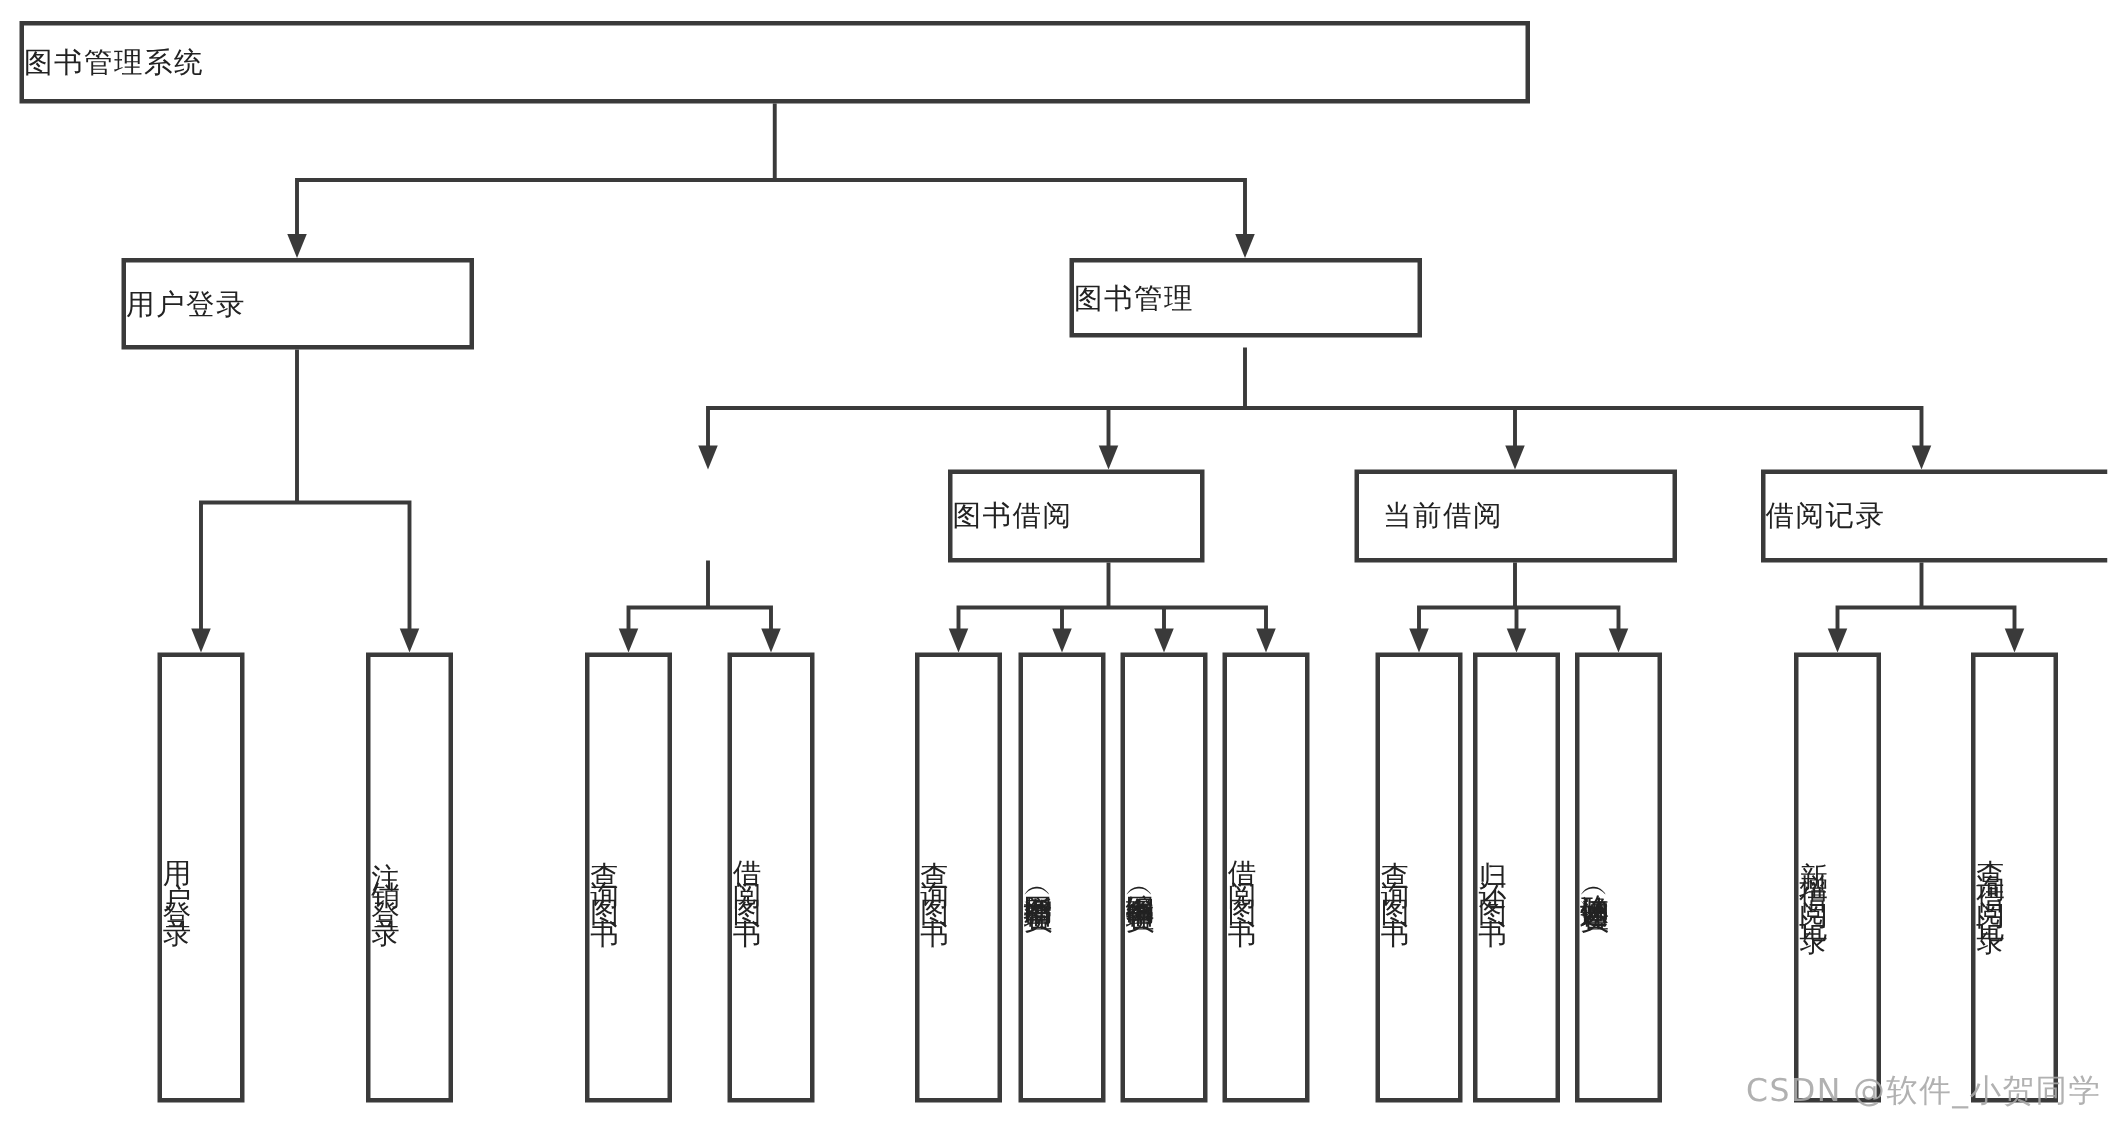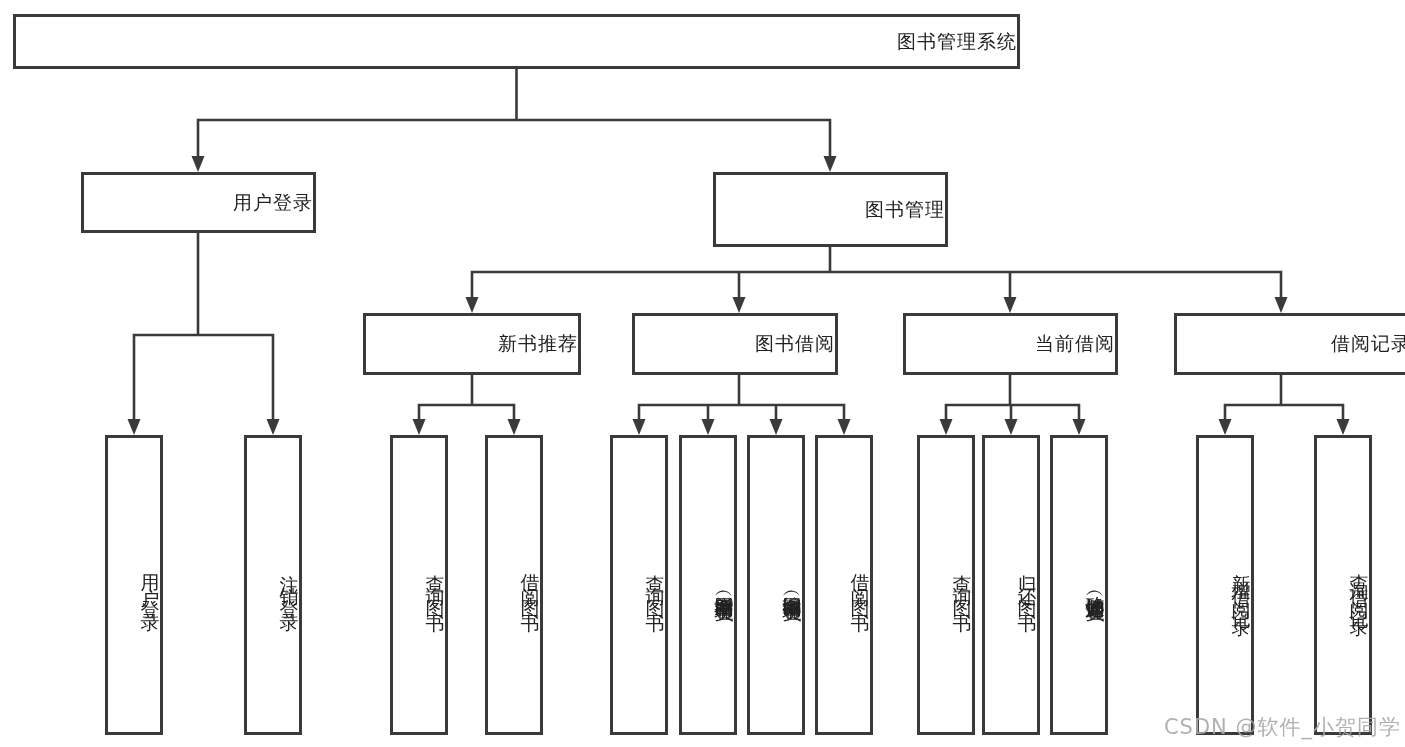--- a/index.html
+++ b/index.html
@@ -16,21 +16,21 @@
     left: 0; top: 0;
     width: 1405px; height: 747px;
   }
   .box {
     position: absolute;
     box-sizing: border-box;
     border: 3px solid #3a3a3a;
     background: #ffffff;
     display: flex;
     align-items: center;
-    justify-content: flex-end;
+    justify-content: flex-start;
     color: #222222;
   }
   .hlabel {
     font-size: 19px;
     letter-spacing: 1px;
     white-space: nowrap;
   }
   .leaf .vlabel {
     writing-mode: vertical-rl;
     text-orientation: mixed;
@@ -88,28 +88,25 @@
     </g>
   </svg>
 
   <div class="box" style="left:13px; top:14px; width:1007px; height:55px;">
     <span class="hlabel">图书管理系统</span>
   </div>
 
   <div class="box" style="left:81px; top:172px; width:235px; height:61px;">
     <span class="hlabel">用户登录</span>
   </div>
-  <div class="box" style="left:713px; top:172px; width:235px; height:75px;">
+  <div class="box" style="left:713px; top:172px; width:235px; height:53px;">
     <span class="hlabel">图书管理</span>
   </div>
 
-  <div class="box" style="left:363px; top:313px; width:218px; height:62px;">
-    <span class="hlabel">新书推荐</span>
-  </div>
-  <div class="box" style="left:632px; top:313px; width:206px; height:62px;">
+  <div class="box" style="left:632px; top:313px; width:171px; height:62px;">
     <span class="hlabel">图书借阅</span>
   </div>
   <div class="box" style="left:903px; top:313px; width:215px; height:62px;padding-left:16px;">
     <span class="hlabel">当前借阅</span>
   </div>
   <div class="box" style="left:1174px; top:313px; width:240px; height:62px;">
     <span class="hlabel">借阅记录</span>
   </div>
 
   <div class="box leaf sp4" style="left:105px; top:435px; width:58px; height:300px;">

